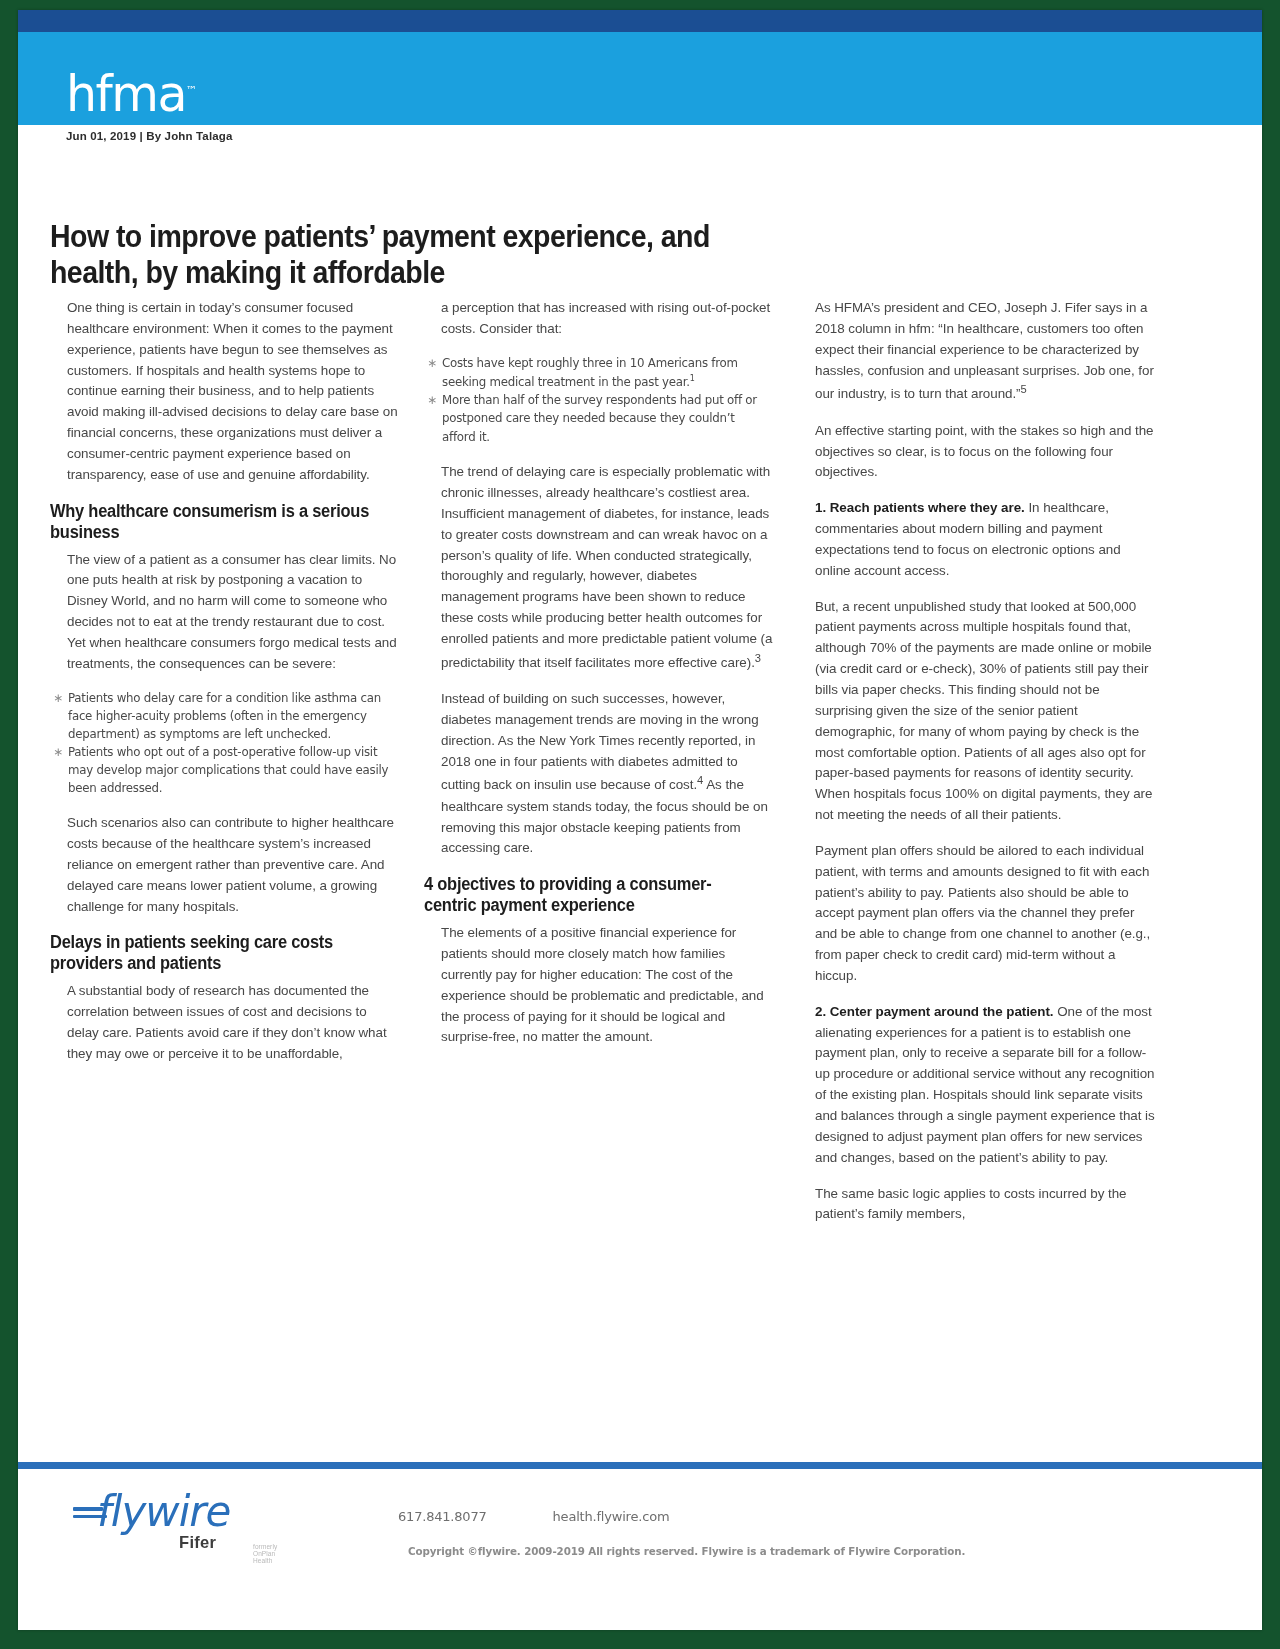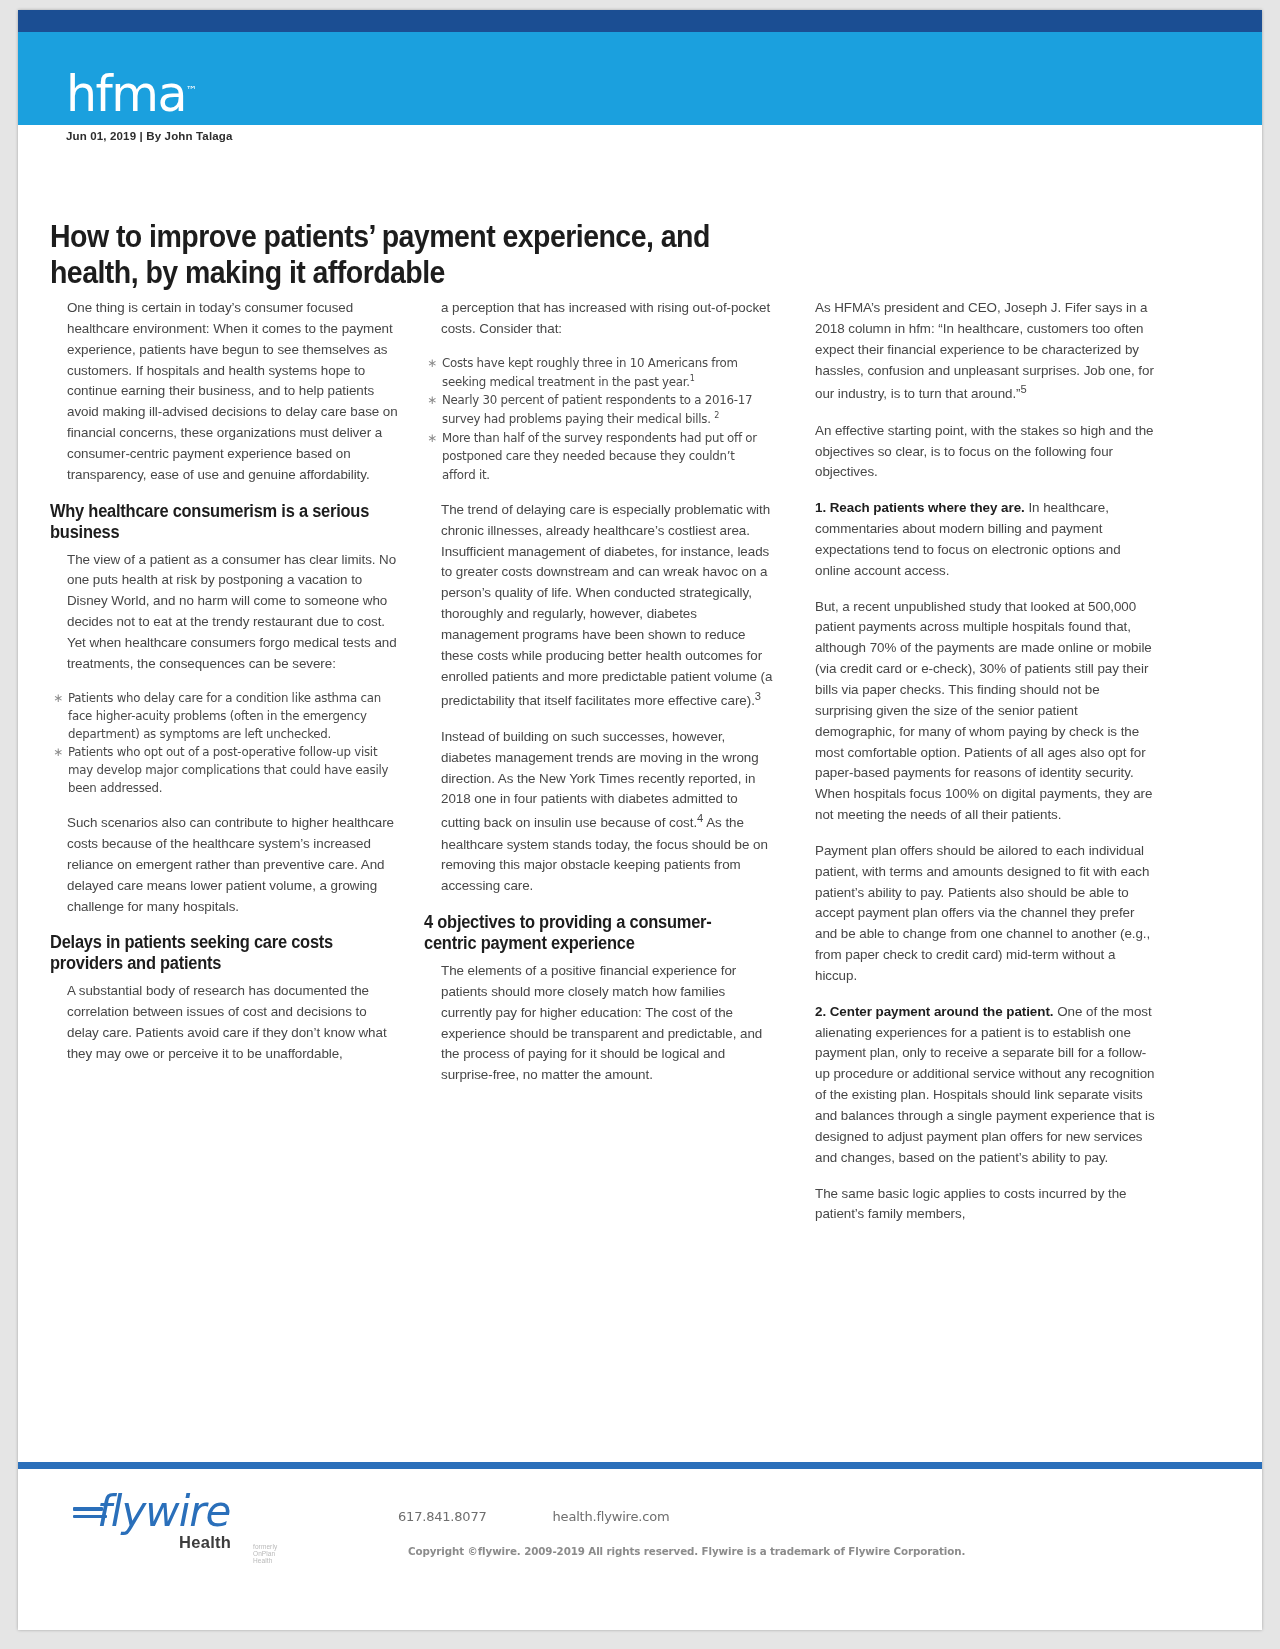--- a/index.html
+++ b/index.html
@@ -12,21 +12,21 @@
     color:#3a3a3a;
     position:relative;
     overflow:hidden;
   }
 
   
   .page {
     position:absolute;
     left:0; top:0;
     width:1280px; height:1649px;
-    background:#e5e5e5;
+    background:#14532d;
   }
   .page-inner {
     position:absolute;
     left:18px; top:10px;
     width:1244px; height:1620px;
     background:#ffffff;
     box-shadow:0 0 3px rgba(0,0,0,0.28);
     overflow:hidden;
   }
 
@@ -245,27 +245,26 @@
         </ul>
         <p class="body">Such scenarios also can contribute to higher healthcare costs because of the healthcare system’s increased reliance on emergent rather than preventive care. And delayed care means lower patient volume, a growing challenge for many hospitals.</p>
         <h2 class="sec">Delays in patients seeking care costs providers and patients</h2>
         <p class="body">A substantial body of research has documented the correlation between issues of cost and decisions to delay care. Patients avoid care if they don’t know what they may owe or perceive it to be unaffordable,</p>
       </div>
 
       <div class="col c2">
         <p class="body">a perception that has increased with rising out-of-pocket costs. Consider that:</p>
         <ul class="bullets">
           <li><span>Costs have kept roughly three in 10 Americans from seeking medical treatment in the past year.</span><sup>1</sup></li>
-          <li><span>Nearly 30 percent of patient respondents to a 2016-17 survey had problems paying their medical bills. </span><sup>2</sup></li>
           <li><span>More than half of the survey respondents had put off or postponed care they needed because they couldn’t afford it.</span><sup></sup></li>
         </ul>
         <p class="body"><span>The trend of delaying care is especially problematic with chronic illnesses, already healthcare’s costliest area. Insufficient management of diabetes, for instance, leads to greater costs downstream and can wreak havoc on a person’s quality of life. When conducted strategically, thoroughly and regularly, however, diabetes management programs have been shown to reduce these costs while producing better health outcomes for enrolled patients and more predictable patient volume (a predictability that itself facilitates more effective care).</span><sup>3</sup></p>
         <p class="body"><span>Instead of building on such successes, however, diabetes management trends are moving in the wrong direction. As the New York Times recently reported, in 2018 one in four patients with diabetes admitted to cutting back on insulin use because of cost.</span><sup>4</sup><span> As the healthcare system stands today, the focus should be on removing this major obstacle keeping patients from accessing care.</span></p>
         <h2 class="sec">4 objectives to providing a consumer-centric payment experience</h2>
-        <p class="body">The elements of a positive financial experience for patients should more closely match how families currently pay for higher education: The cost of the experience should be transparent and predictable, and the process of paying for it should be logical and surprise-free, no matter the amount.</p>
+        <p class="body">The elements of a positive financial experience for patients should more closely match how families currently pay for higher education: The cost of the experience should be problematic and predictable, and the process of paying for it should be logical and surprise-free, no matter the amount.</p>
       </div>
 
       <div class="col c3">
         <p class="body"><span>As HFMA’s president and CEO, Joseph J. Fifer says in a 2018 column in hfm: “In healthcare, customers too often expect their financial experience to be characterized by hassles, confusion and unpleasant surprises. Job one, for our industry, is to turn that around.”</span><sup>5</sup></p>
         <p class="body">An effective starting point, with the stakes so high and the objectives so clear, is to focus on the following four objectives.</p>
         <p class="body"><b>1. Reach patients where they are.</b><span> In healthcare, commentaries about modern billing and payment expectations tend to focus on electronic options and online account access.</span></p>
         <p class="body">But, a recent unpublished study that looked at 500,000 patient payments across multiple hospitals found that, although 70% of the payments are made online or mobile (via credit card or e-check),  30% of patients still pay their bills via paper checks. This finding should not be surprising given the size of the senior patient demographic, for many of whom paying by check is the most comfortable option. Patients of all ages also opt for paper-based payments for reasons of identity security. When hospitals focus 100% on digital payments, they are not meeting the needs of all their patients.</p>
         <p class="body">Payment plan offers should be ailored to each individual patient, with terms and amounts designed to fit with each patient’s ability to pay. Patients also should be able to accept payment plan offers via the channel they prefer and be able to change from one channel to another (e.g., from paper check to credit card) mid-term without a hiccup.</p>
         <p class="body"><b>2. Center payment around the patient.</b><span> One of the most alienating experiences for a patient is to establish one payment plan, only to receive a separate bill for a follow-up procedure or additional service without any recognition of the existing plan. Hospitals should link separate visits and balances through a single payment experience that is designed to adjust payment plan offers for new services and changes, based on the patient’s ability to pay.</span></p>
         <p class="body">The same basic logic applies to costs incurred by the patient’s family members,</p>
@@ -274,21 +273,21 @@
     </div>
 
     <div class="footer-rule"></div>
     <div class="footer">
       <div class="fw-logo">
         <div class="fw-bars">
             <i></i>
             <i></i>
           </div>
         <div class="fw-word">flywire</div>
-        <div class="fw-health">Health</div>
+        <div class="fw-health">Fifer</div>
         <div class="fw-formerly">formerly OnPlan Health</div>
       </div>
       <div class="fw-contact">
         <span>617.841.8077</span>
         <span>health.flywire.com</span>
       </div>
       <div class="fw-copy">Copyright ©flywire. 2009-2019 All rights reserved. Flywire is a trademark of Flywire Corporation.</div>
     </div>
 
   </div>

